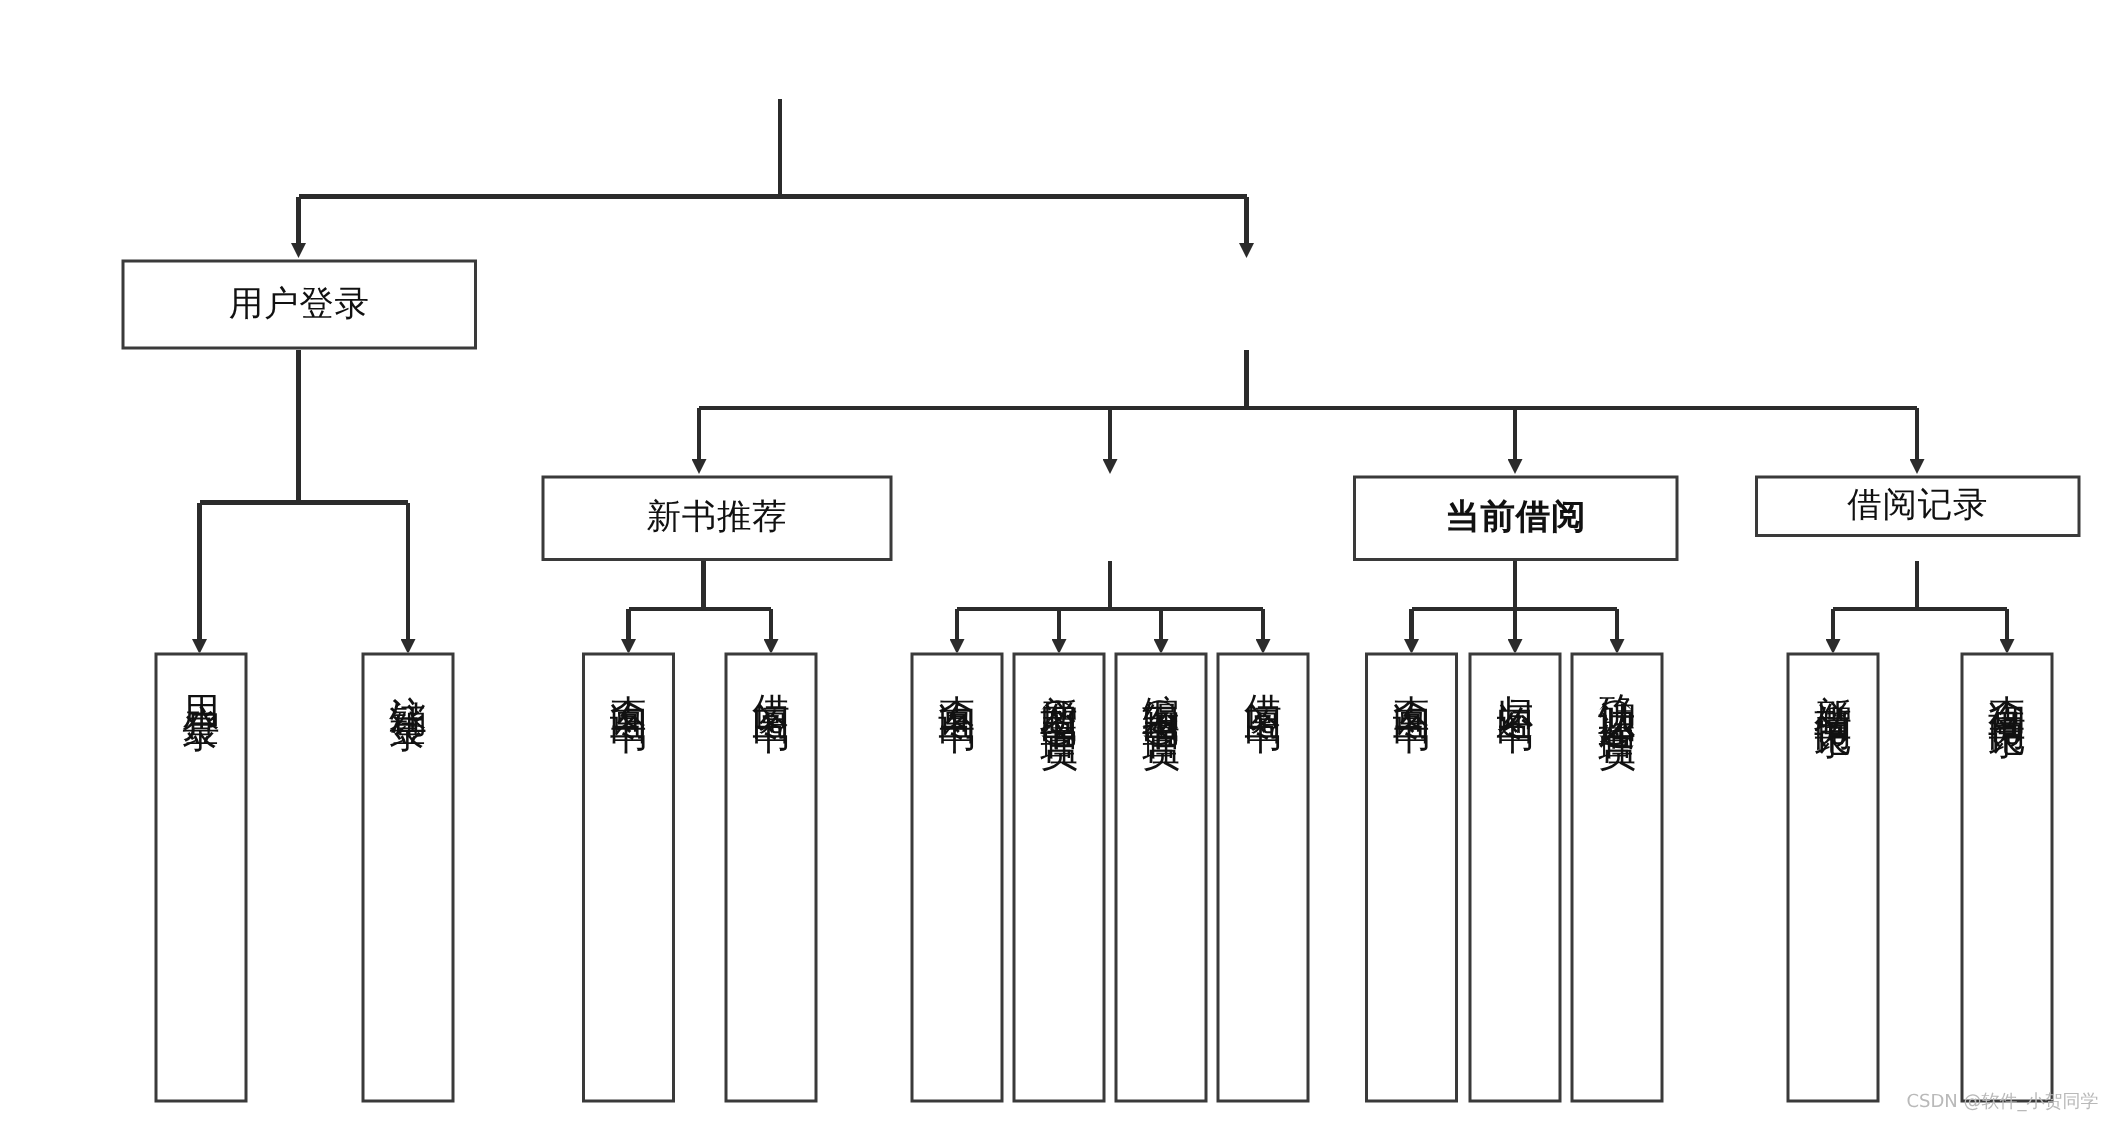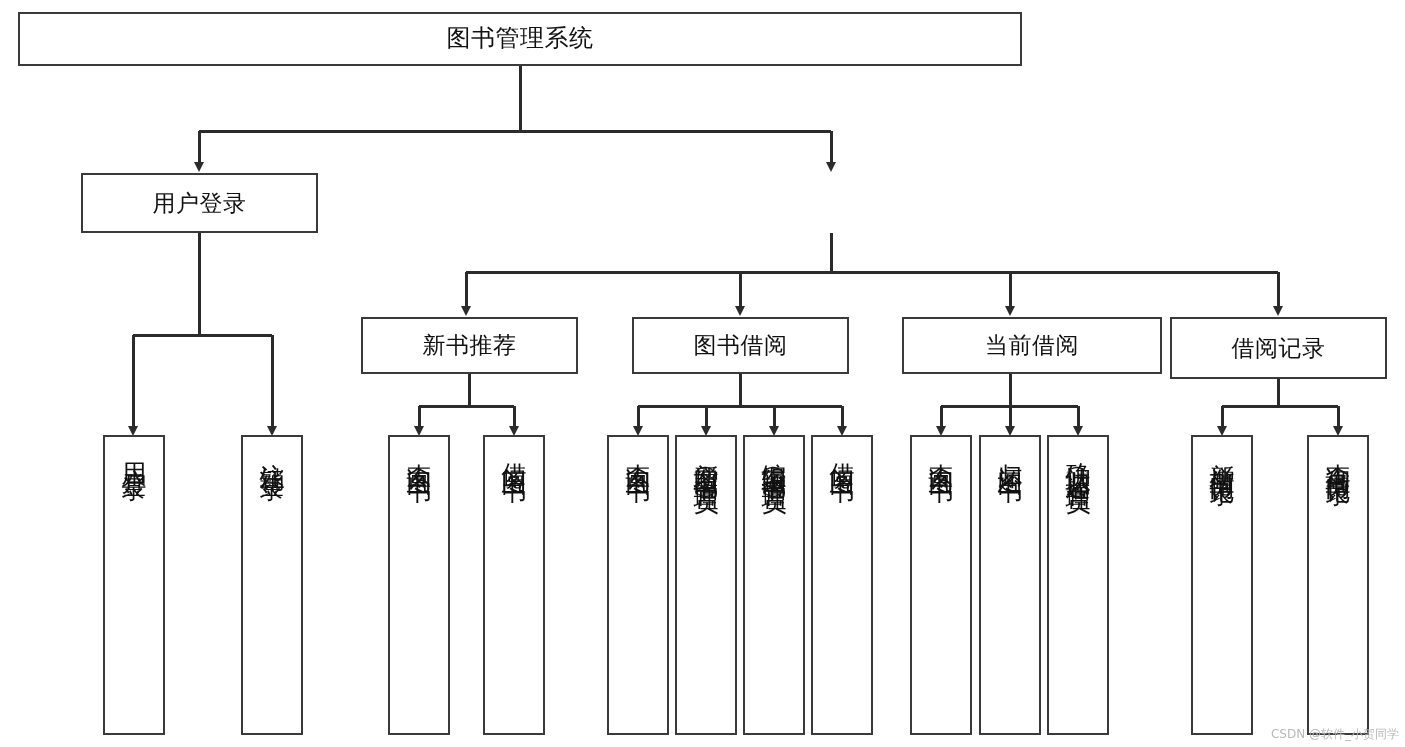--- a/index.html
+++ b/index.html
@@ -129,38 +129,32 @@
       <path d="M1010,406 L1010,427" marker-end="url(#ah)"></path>
       <path d="M1078,406 L1078,427" marker-end="url(#ah)"></path>
 
       <path d="M1278,374 L1278,406"></path>
       <path d="M1222,406 L1338,406"></path>
       <path d="M1222,406 L1222,427" marker-end="url(#ah)"></path>
       <path d="M1338,406 L1338,427" marker-end="url(#ah)"></path>
     </g>
   </svg>
 
-  <div class="node h-node root" style="left:18px; top:12px; width:1004px; height:54px;">
-    <span class="label">图书管理系统</span>
-  </div>
 
   <div class="node h-node" style="left:81px; top:173px; width:237px; height:60px;">
     <span class="label">用户登录</span>
   </div>
 
-  <div class="node h-node" style="left:361px; top:317px; width:217px; height:57px;">
+  <div class="node h-node" style="left:361px; top:317px; width:234px; height:57px;">
     <span class="label">新书推荐</span>
   </div>
-  <div class="node h-node" style="left:632px; top:317px; width:217px; height:57px;">
-    <span class="label">图书借阅</span>
-  </div>
-  <div class="node h-node" style="left:902px; top:317px; width:260px; height:57px;">
+  <div class="node h-node" style="left:902px; top:317px; width:217px; height:57px;font-weight:bold;">
     <span class="label">当前借阅</span>
   </div>
-  <div class="node h-node" style="left:1170px; top:317px; width:217px; height:62px;">
+  <div class="node h-node" style="left:1170px; top:317px; width:217px; height:41px;">
     <span class="label">借阅记录</span>
   </div>
 
   <div class="node v-node" style="left:103px; top:435px; width:62px; height:300px;">
     <span class="label">用户登录</span>
   </div>
   <div class="node v-node" style="left:241px; top:435px; width:62px; height:300px;">
     <span class="label">注销登录</span>
   </div>
 

